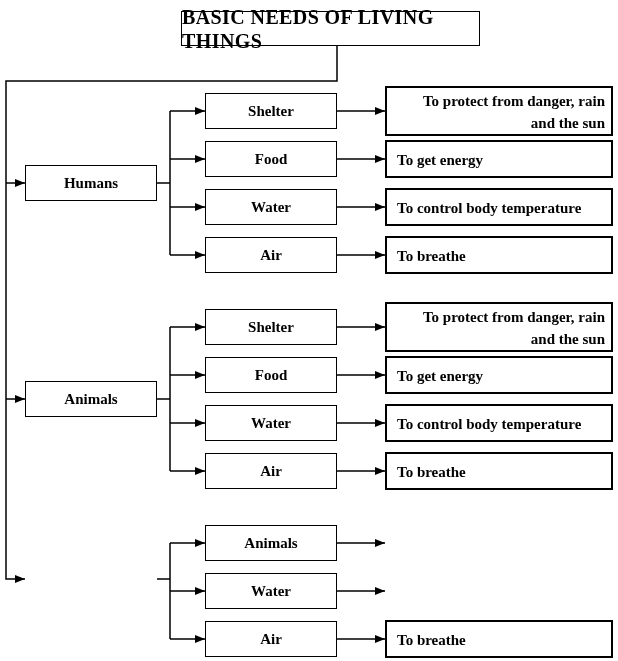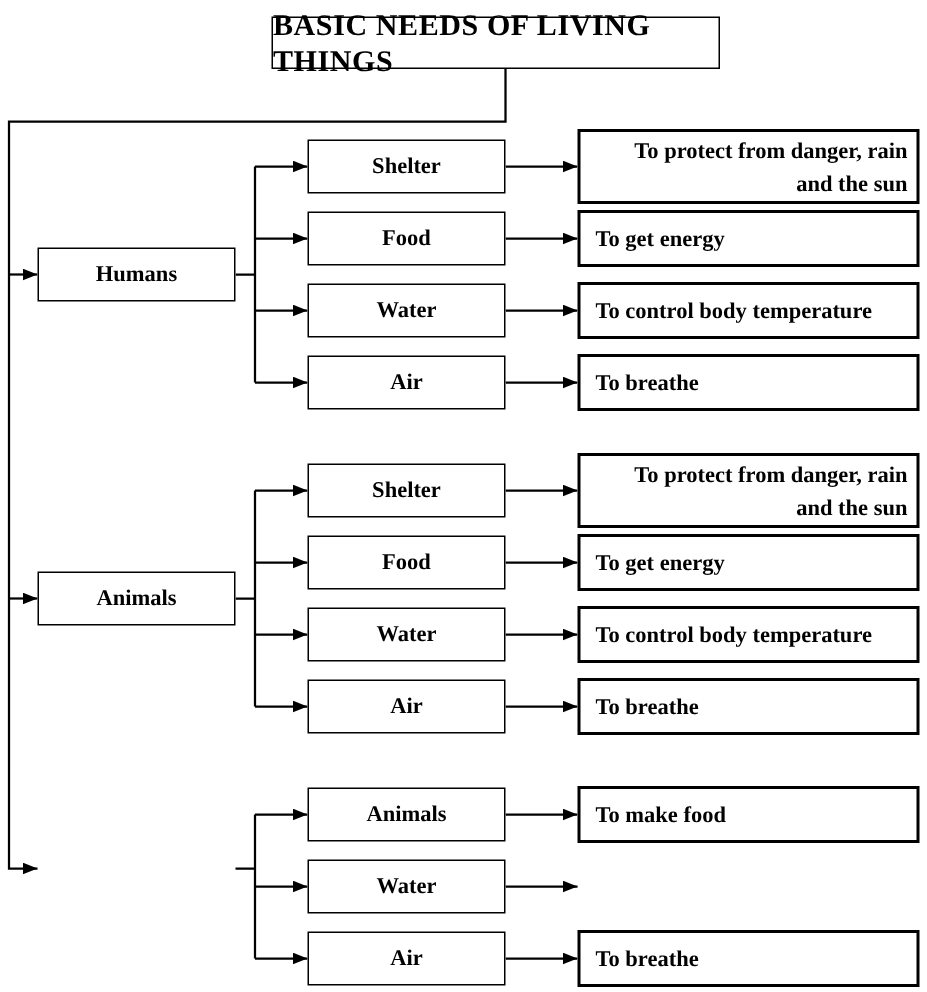--- a/index.html
+++ b/index.html
@@ -164,20 +164,17 @@
   <div class="box need-box" style="top:525px">
     <span>Animals</span>
   </div>
   <div class="box need-box" style="top:573px">
     <span>Water</span>
   </div>
   <div class="box need-box" style="top:621px">
     <span>Air</span>
   </div>
 
-  <div class="box desc-box" style="top:524px">
-    <span>To make food</span>
-  </div>
   <div class="box desc-box" style="top:620px">
     <span>To breathe</span>
   </div>
 
 </div>
 
 </body></html>

